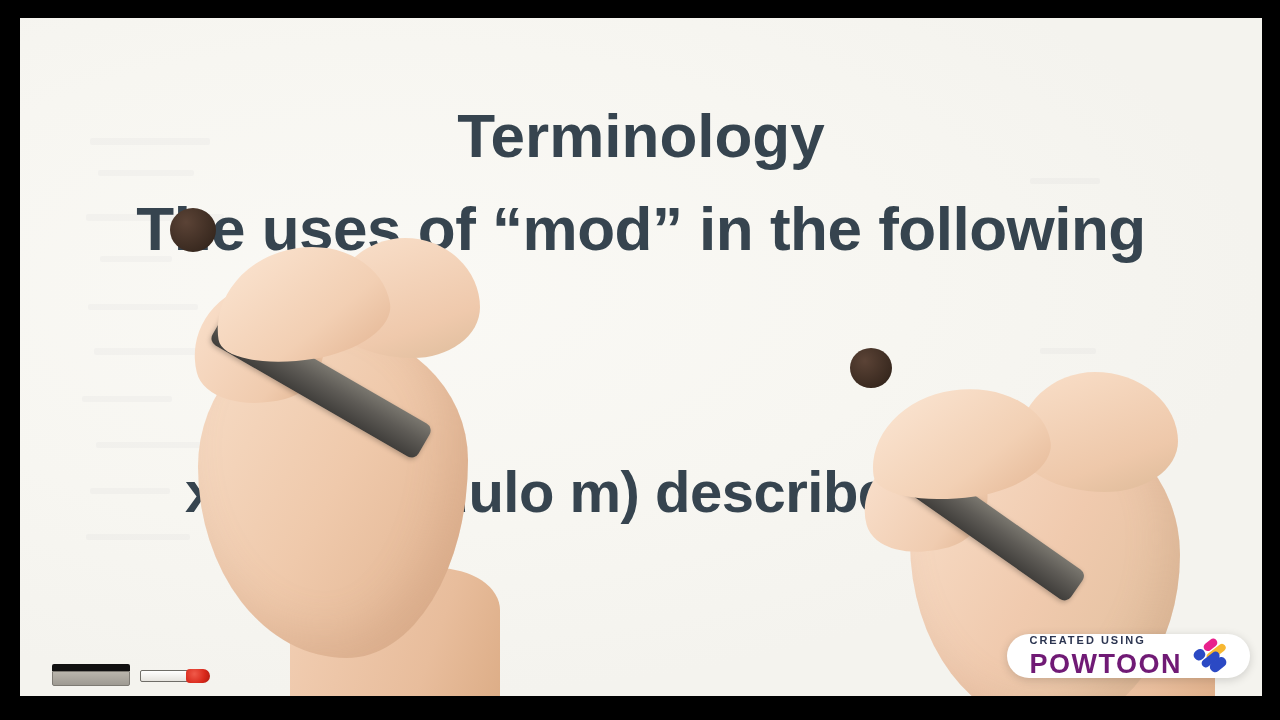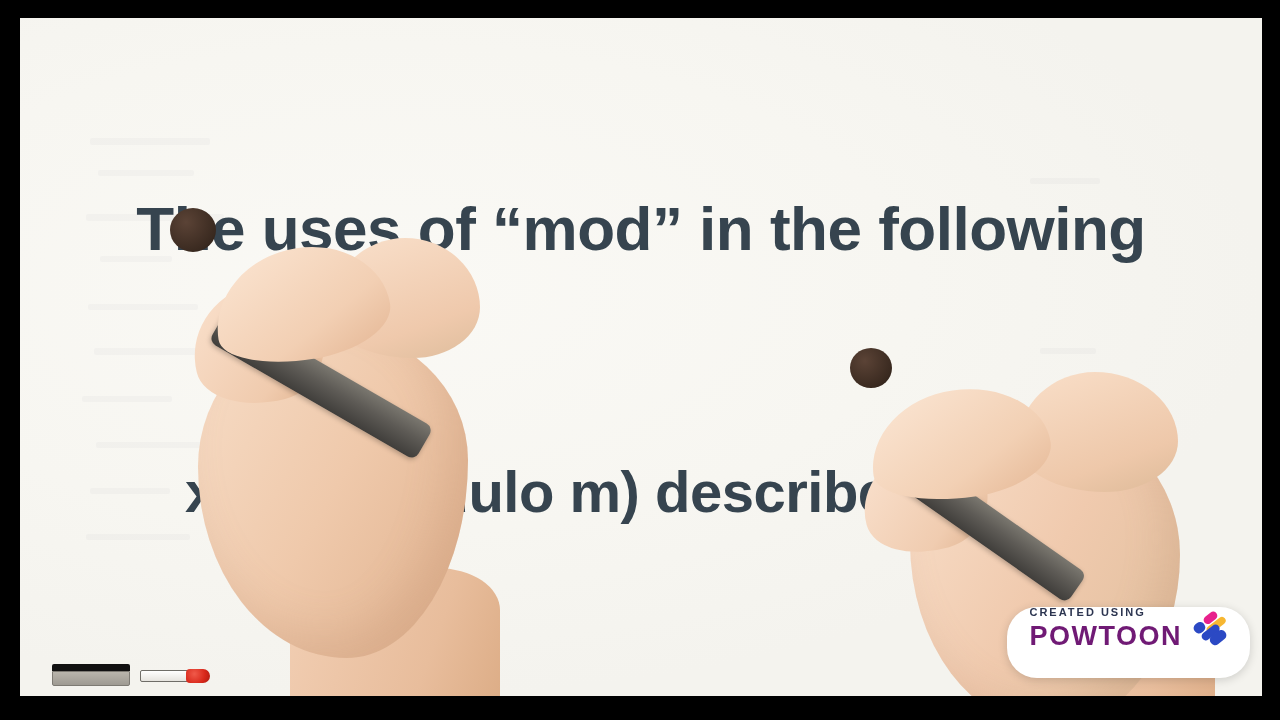--- a/index.html
+++ b/index.html
@@ -255,25 +255,26 @@
     width: 24px; height: 14px;
     background: radial-gradient(circle at 35% 35%, #f05a4a 0%, #d8271a 60%, #a81c12 100%);
     border-radius: 4px 7px 7px 4px;
   }
 
   
   #powtoon-badge {
     position: absolute;
     right: 12px;
     bottom: 18px;
-    height: 71px;
+    height: 44px;
     padding: 0 14px 0 22px;
     background: #ffffff;
     border-radius: 30px;
     display: flex;
+    align-items: center;
     gap: 10px;
     box-shadow: 0 2px 10px rgba(0,0,0,0.16);
   }
   #powtoon-text { display: flex; flex-direction: column; line-height: 1; }
   #powtoon-created {
     font-size: 11px;
     font-weight: bold;
     letter-spacing: 2.0px;
     color: #2c3550;
     margin-bottom: 5px;
@@ -310,20 +311,21 @@
     <div class="board-ghost g5"></div>
     <div class="board-ghost g6"></div>
     <div class="board-ghost g7"></div>
     <div class="board-ghost g8"></div>
     <div class="board-ghost g9"></div>
     <div class="board-ghost g10"></div>
     <div class="board-ghost g11"></div>
     <div class="board-ghost g12"></div>
 
     <div id="board-text">
+      <div class="bt" id="title-line">Terminology</div>
 
       <div class="bt" id="subtitle-line">The uses of “mod” in the following</div>
 
       <div id="equation-clip">
         <div id="equation-inner">x ≡ y( modulo m) describes</div>
       </div>
     </div>
 
     <div class="hand" id="hand-left">
       <div class="skin" id="hl-wrist"></div>

